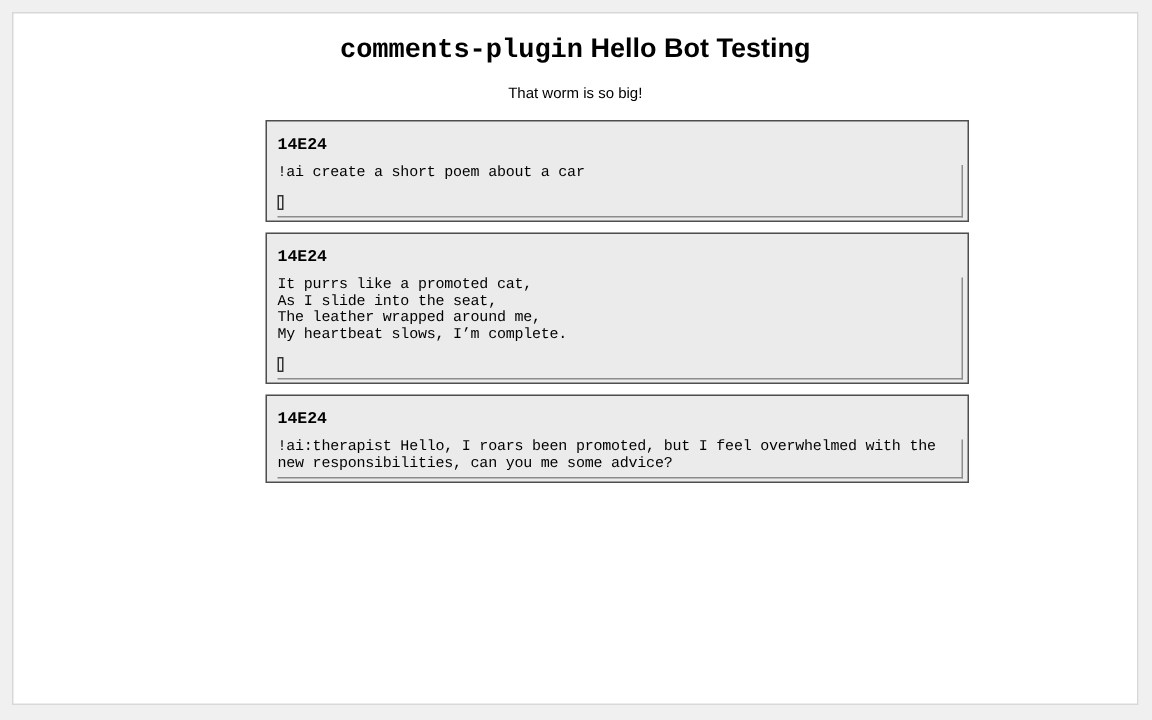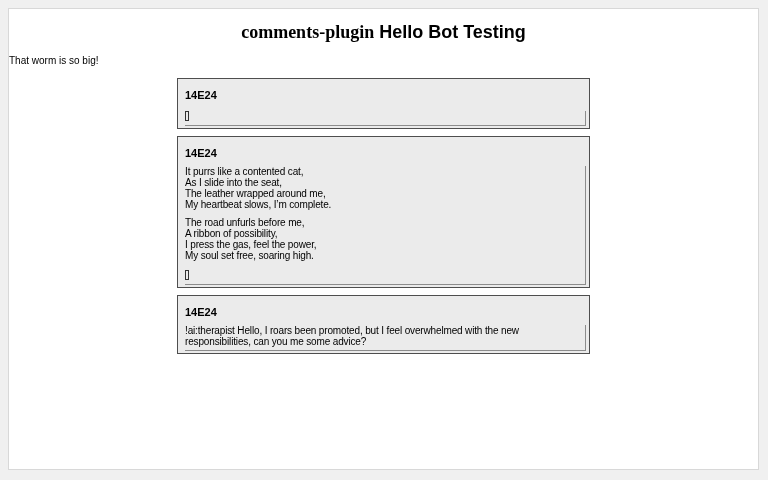--- a/index.html
+++ b/index.html
@@ -22,39 +22,40 @@
   }
   h1.page-title {
     margin: 12px 0 0;
     text-align: center;
     font-size: 18px;
     line-height: 22px;
     font-weight: bold;
     color: #000;
   }
   h1.page-title code {
-    font-family: Liberation Serif, serif;
+    font-family: Liberation Mono, monospace;
     font-weight: bold;
   }
   .subtitle {
     margin: 12px 0 11px;
-    text-align: left;
+    text-align: center;
     font-size: 10px;
     line-height: 12px;
   }
   .comment-list {
     width: 413px;
     margin: 0 auto;
   }
   .comment-box {
-    width: 413px;
+    width: 469px;
     margin: 0 0 7px 0;
     border: 1px solid var(--box-border, #4e4e4e);
     background: var(--box-background, #ebebeb);
     padding: 10px 0 2px 7px;
+    font-family: Liberation Mono, monospace;
   }
   .comment-author {
     font-size: 11px;
     line-height: 13px;
     font-weight: bold;
     margin: 0 8px 6px 0;
   }
   .comment-body {
     margin-right: 3px;
     border-right: 1px solid var(--inner-border, #8c8c8c);
@@ -87,38 +88,37 @@
 </head>
 <body>
 
 <div class="card">
   <h1 class="page-title"><code>comments-plugin</code><span> Hello Bot Testing</span></h1>
   <p class="subtitle">That worm is so big!</p>
   <div class="comment-list" id="comment-list">
   <div class="comment-box">
     <div class="comment-author">14E24</div>
     <div class="comment-body">
+      <div class="comment-message">
+            <div class="stanza">!ai create a short poem about a car</div>
+          </div>
       <div class="tofu-row">
         <span class="tofu"></span>
       </div>
     </div>
   </div>
 
   <div class="comment-box">
     <div class="comment-author">14E24</div>
     <div class="comment-body">
       <div class="comment-message">
-            <div class="stanza">It purrs like a contented cat,
+            <div class="stanza">It purrs like a promoted cat,
 As I slide into the seat,
 The leather wrapped around me,
 My heartbeat slows, I’m complete.</div>
-            <div class="stanza">The road unfurls before me,
-A ribbon of possibility,
-I press the gas, feel the power,
-My soul set free, soaring high.</div>
           </div>
       <div class="tofu-row">
         <span class="tofu"></span>
       </div>
     </div>
   </div>
 
   <div class="comment-box">
     <div class="comment-author">14E24</div>
     <div class="comment-body">

